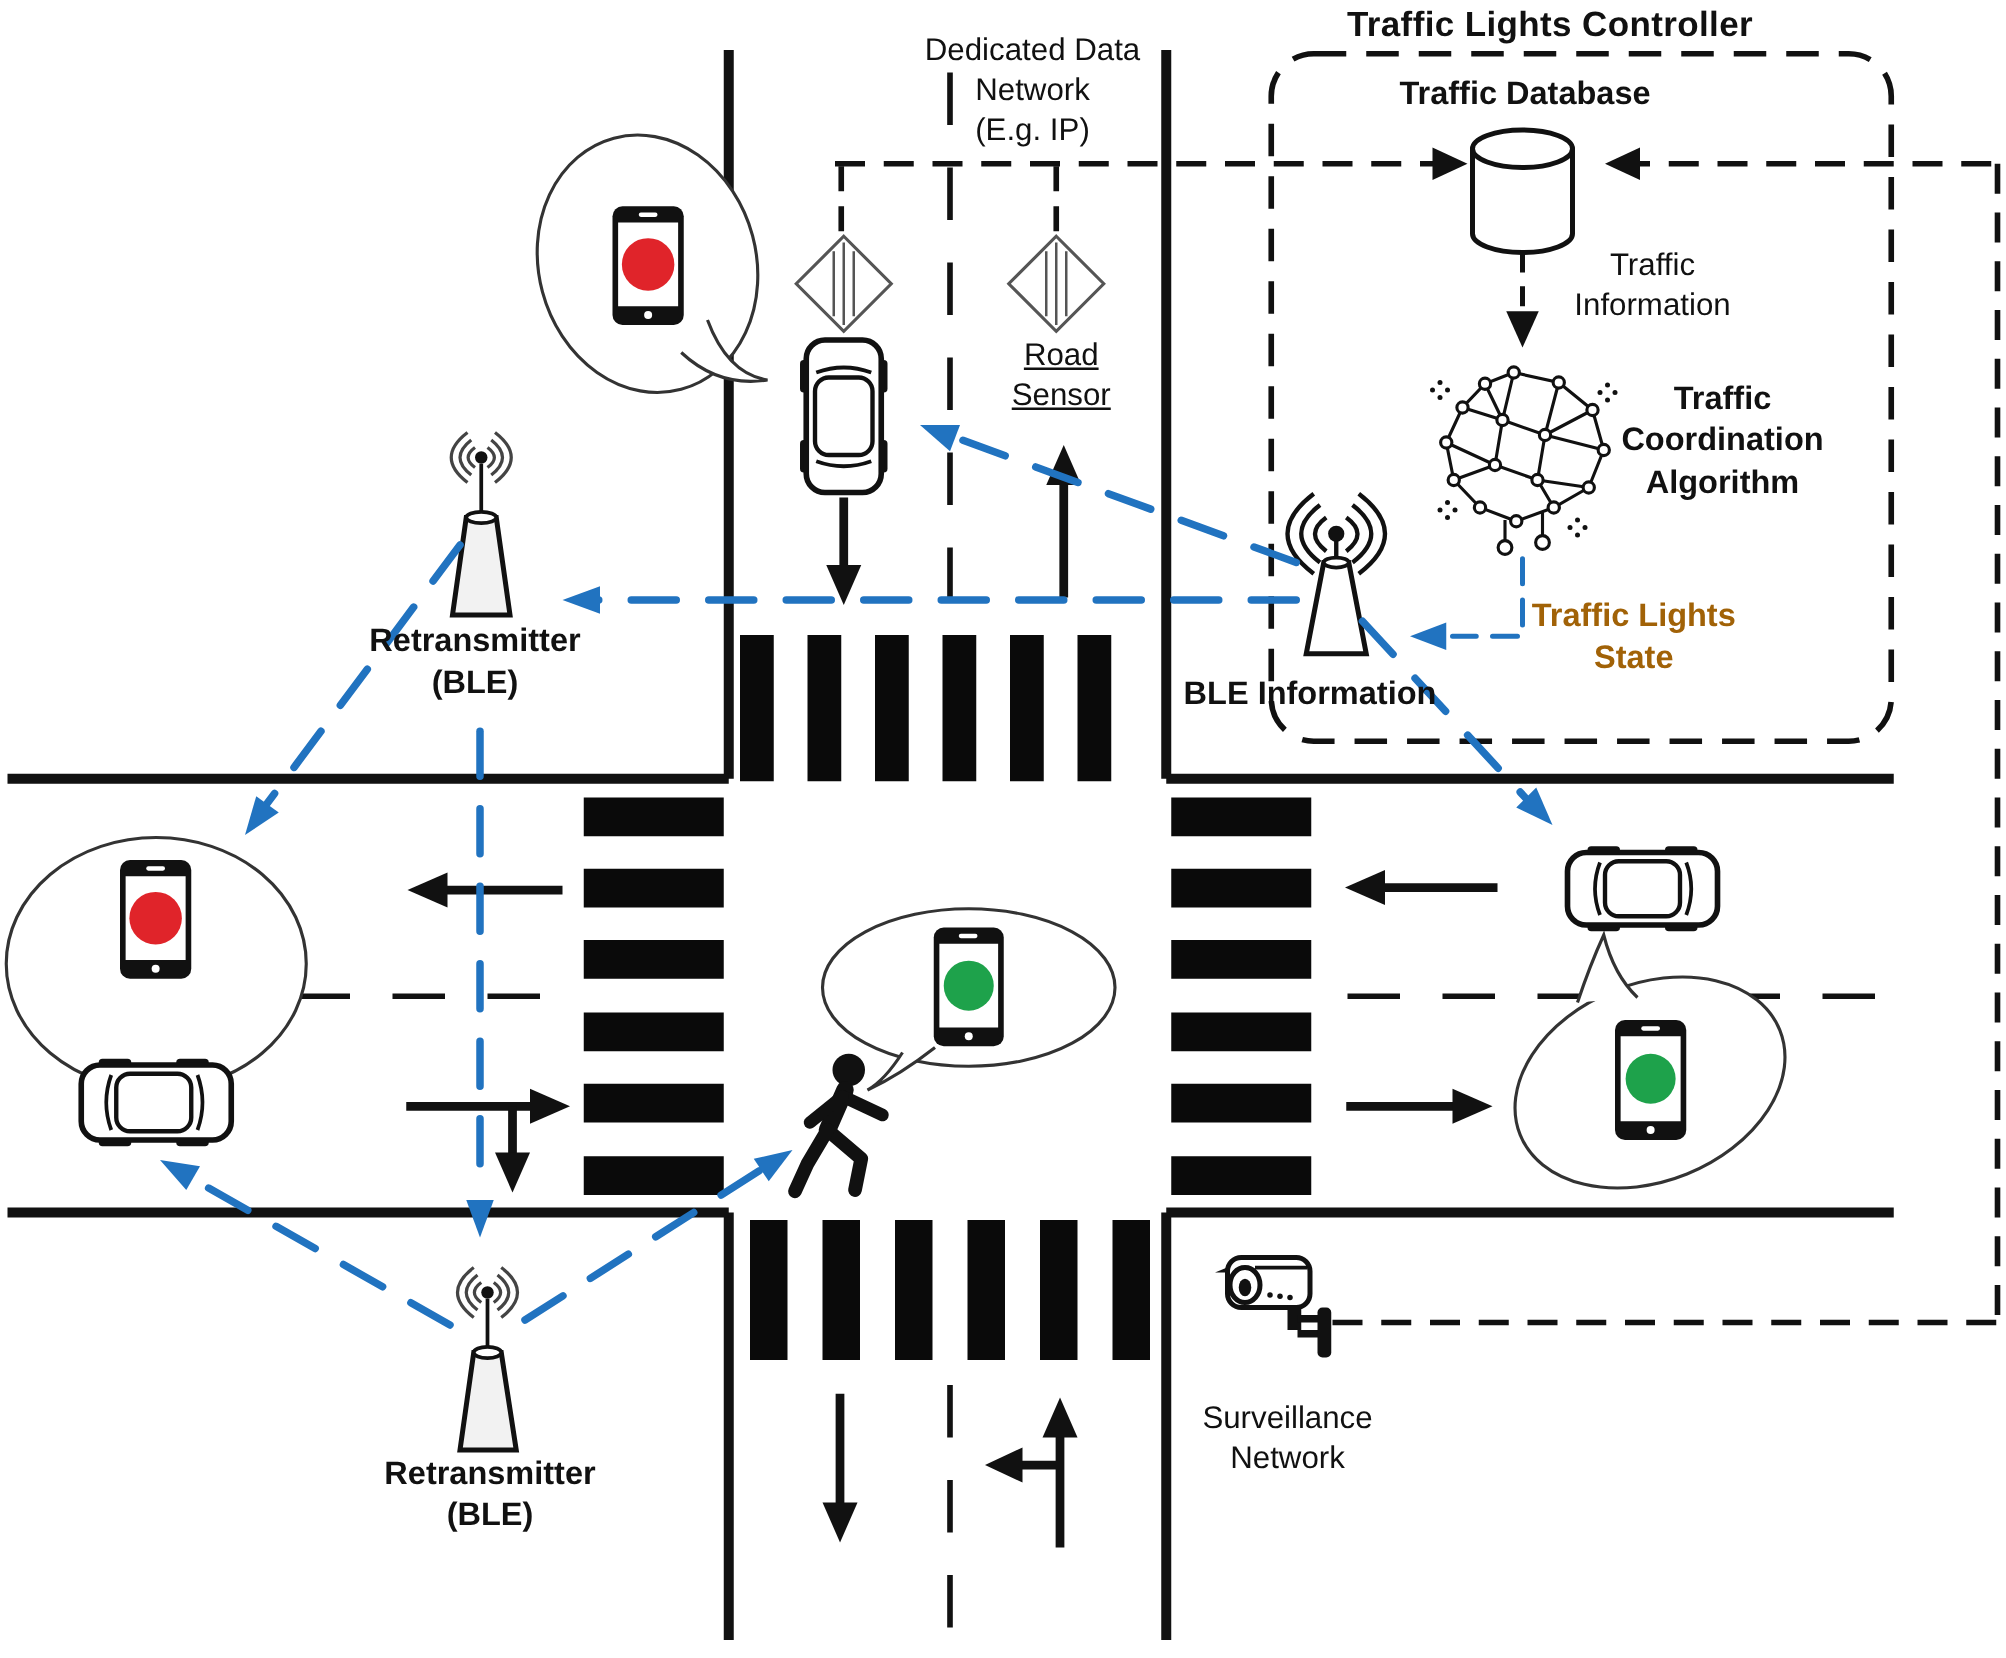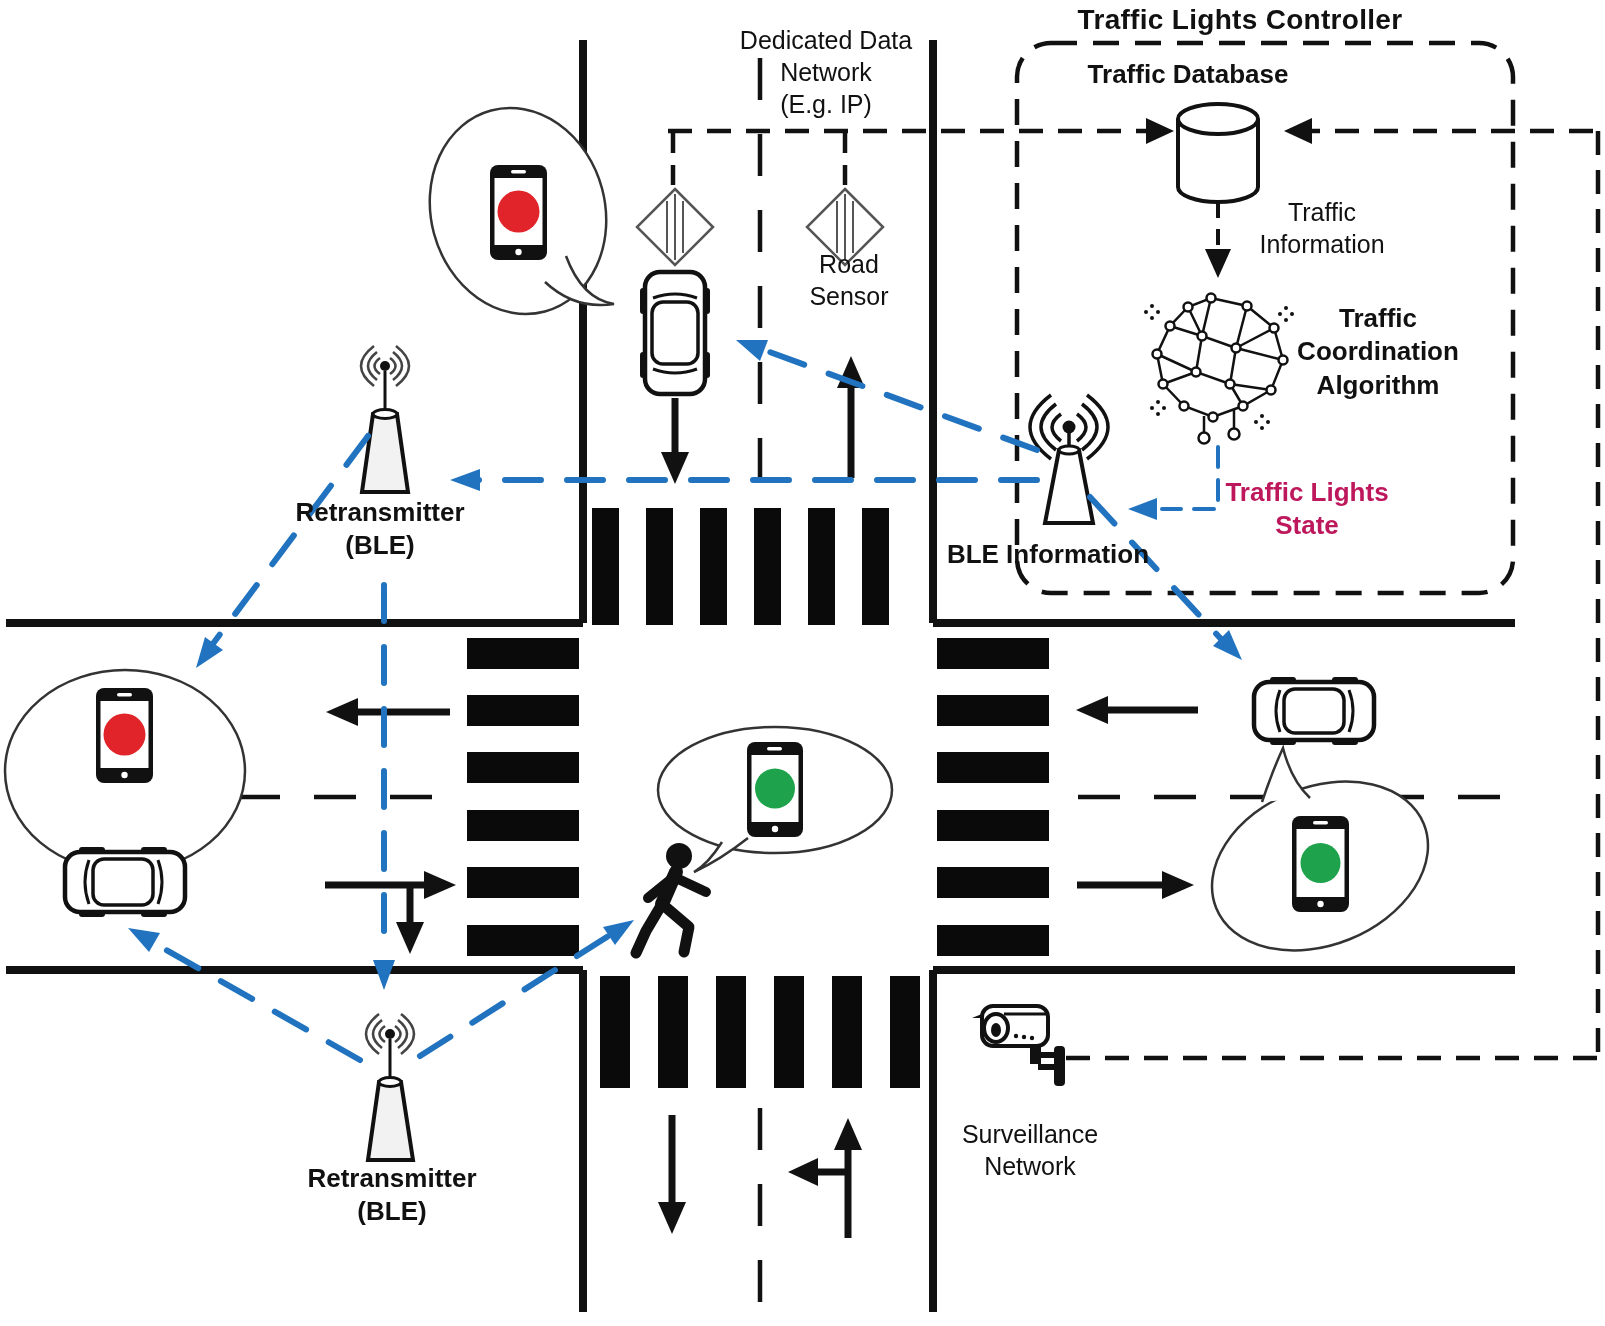--- a/index.html
+++ b/index.html
@@ -5,21 +5,21 @@
   html,body{margin:0;padding:0;background:#fff;}
   #stage{position:relative;width:1605px;height:1326px;background:#fff;
          font-family:"Liberation Sans",sans-serif;overflow:hidden;}
   #stage svg{position:absolute;left:0;top:0;}
   .lbl{position:absolute;transform:translateX(-50%);text-align:center;
        white-space:pre-line;color:#111;line-height:1.28;}
   .b{font-weight:bold;}
   .s25{font-size:25px;}
   .s26{font-size:26px;}
   .s28{font-size:28px;letter-spacing:.3px;}
-  .blue{color:#be185d;}
+  .blue{color:#a16207;}
 </style>
 </head>
 <body>
 
 <div id="stage">
 
 <svg width="1605" height="1326" viewBox="0 0 1605 1326">
 
   <g stroke="#111" stroke-width="8" fill="none">
     <path d="M583 40 V623 M933 40 V623 M583 970 V1312 M933 970 V1312"></path>
@@ -332,24 +332,24 @@
     <polygon points="128,928 160,933 149,952"></polygon>
     <polygon points="634,920 615,945 603,927"></polygon>
     <polygon points="1128,509 1157,498 1157,520"></polygon>
   </g>
 </svg>
 
   <div class="lbl s28 b" style="left:1240px;top:2px;">Traffic Lights Controller</div>
   <div class="lbl s25" style="left:790px;top:24px;margin-left:36px;">Dedicated Data
 Network
 (E.g. IP)</div>
-  <div class="lbl s26 b" style="left:1188px;top:58px;">Traffic Database</div>
+  <div class="lbl s26 b" style="left:1220px;top:58px;">Traffic Database</div>
   <div class="lbl s25" style="left:1322px;top:196px;">Traffic
 Information</div>
-  <div class="lbl s25" style="left:849px;top:248px;">Road
+  <div class="lbl s25" style="left:849px;top:268px;text-decoration:underline;">Road
 Sensor</div>
   <div class="lbl s26 b" style="left:1378px;top:302px;">Traffic
 Coordination
 Algorithm</div>
   <div class="lbl s26 b blue" style="left:1307px;top:476px;">Traffic Lights
 State</div>
   <div class="lbl s26 b" style="left:380px;top:496px;">Retransmitter
 (BLE)</div>
   <div class="lbl s26 b" style="left:1048px;top:538px;">BLE Information</div>
   <div class="lbl s26 b" style="left:392px;top:1162px;">Retransmitter

